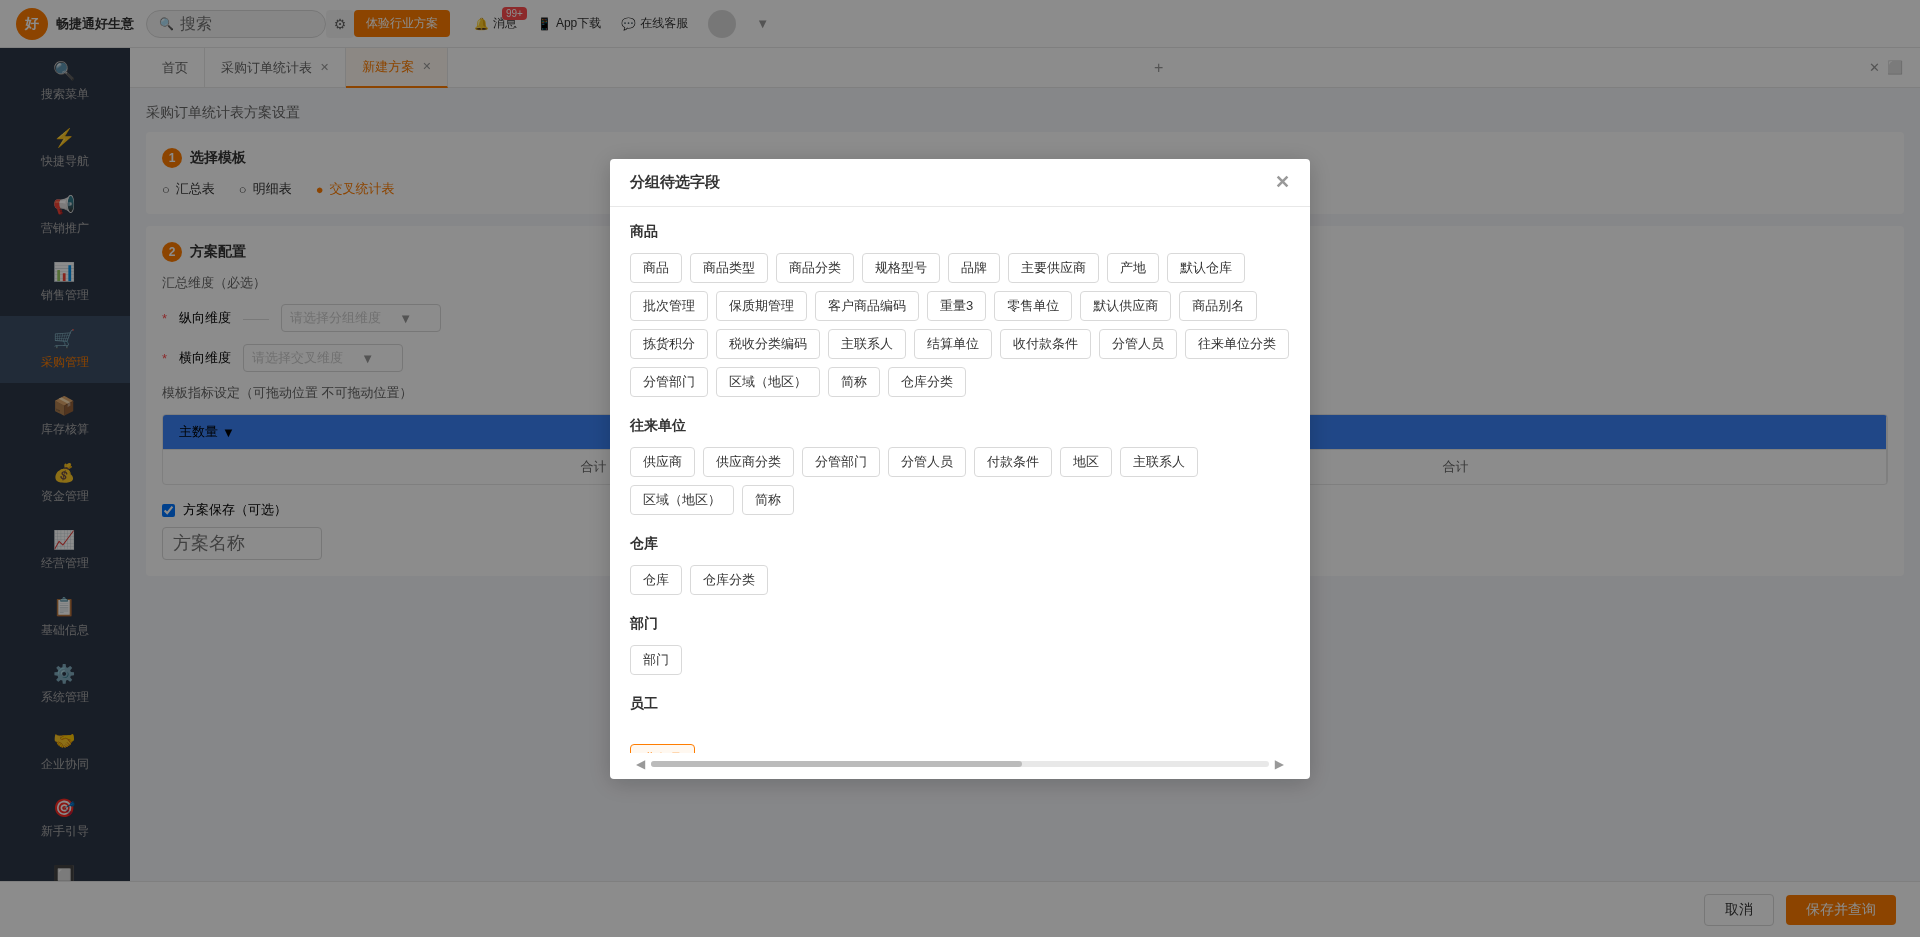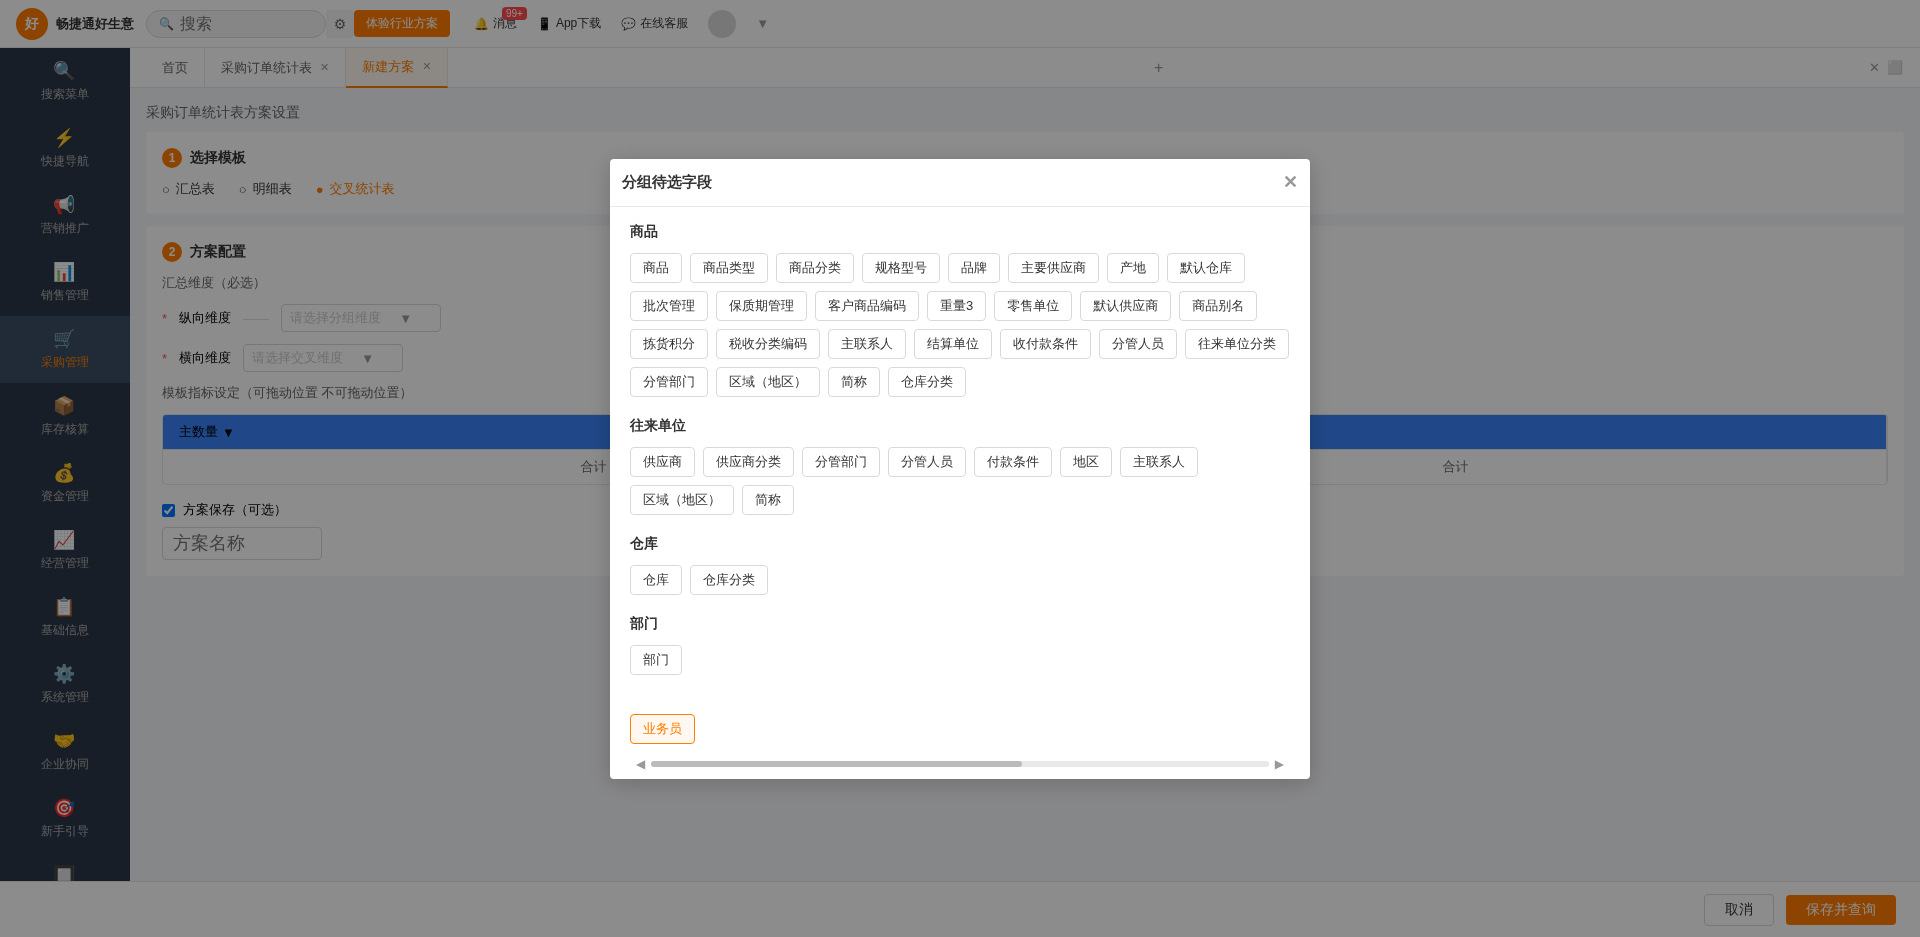--- a/index.html
+++ b/index.html
@@ -178,21 +178,21 @@
     .dialog {
       background: white;
       border-radius: 4px;
       width: 700px;
       max-height: 620px;
       display: flex; flex-direction: column;
       box-shadow: 0 4px 24px rgba(0,0,0,0.2);
     }
     .dialog-header {
       display: flex; align-items: center; justify-content: space-between;
-      padding: 14px 12px;
+      padding: 14px 20px;
       border-bottom: 1px solid #e8e8e8;
       font-size: 15px; font-weight: 600; color: #333;
     }
     .dialog-close {
       cursor: pointer; color: #999; font-size: 18px; line-height: 1;
     }
     .dialog-body {
       flex: 1; overflow-y: auto; padding: 16px 20px;
     }
     
@@ -501,20 +501,21 @@
       </div>
 
       <div class="field-section">
         <div class="field-section-title">部门</div>
         <div class="field-tags">
           <span class="field-tag">部门</span>
         </div>
       </div>
 
       <div class="field-section">
+        <div class="field-section-title">员工</div>
         <div class="field-tags">
           <span class="field-tag selected">业务员</span>
         </div>
       </div>
 
     </div>
 
     <div class="dialog-scrollbar-h">
       <span class="h-scroll-arrow">◀</span>
       <div class="h-scrollbar-track">

